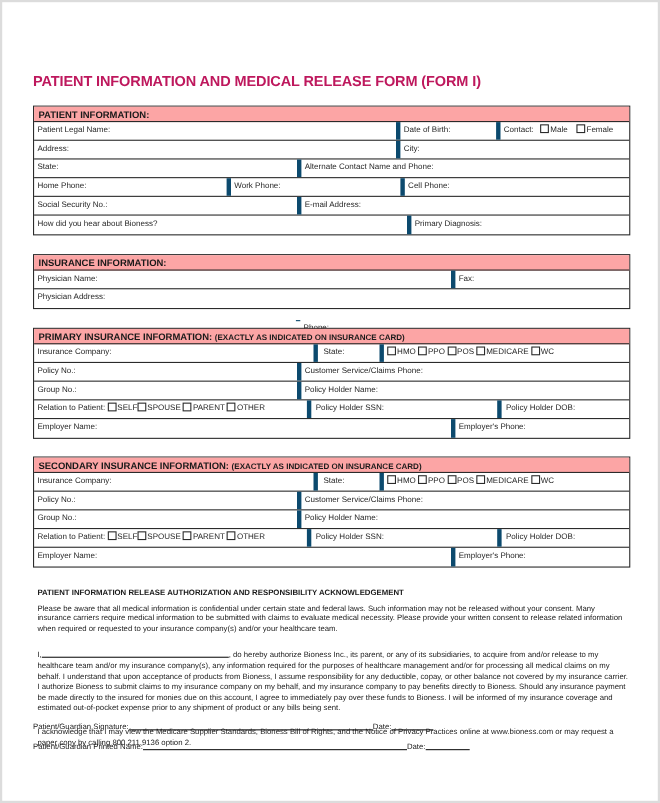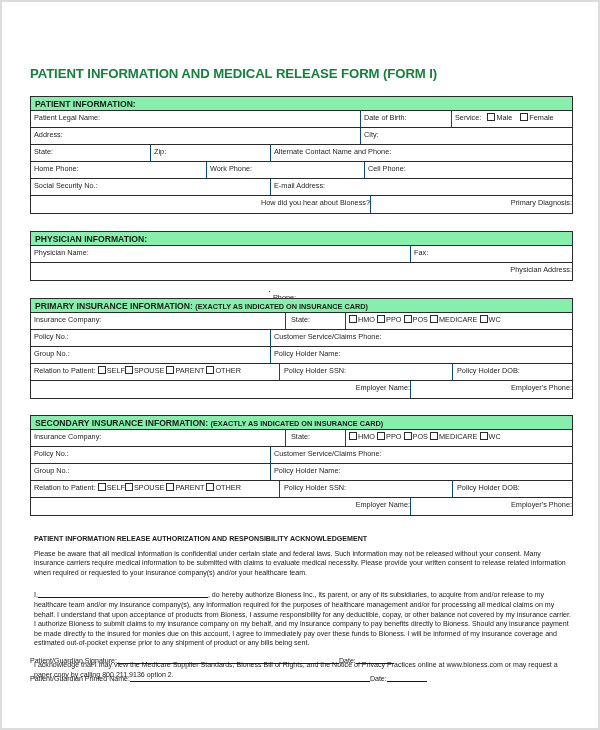--- a/index.html
+++ b/index.html
@@ -10,44 +10,44 @@
     color: #1a1a1a;
     position: relative;
   }
   .page-frame {
     position: absolute; left: 0; top: 0; width: 596px; height: 726px;
     border: 2px solid #dcdcdc; border-bottom-width: 2px;
   }
   .title {
     position: absolute; left: 30px; top: 66px;
     font-size: 13.2px; font-weight: bold; letter-spacing: -0.1px;
-    color: #15803d; white-space: nowrap;
+    color: #be185d; white-space: nowrap;
   }
   .section {
     position: absolute; left: 30px; width: 543px;
     border: 1px solid #2b2b2b;
     box-sizing: border-box;
   }
   .sec-header {
-    height: 14px; background: #86efac; border-bottom: 1px solid #2b2b2b;
+    height: 14px; background: #fca5a5; border-bottom: 1px solid #2b2b2b;
     font-size: 8.6px; font-weight: bold; line-height: 14px; padding-left: 4px;
     white-space: nowrap; box-sizing: border-box;
   }
   .sec-header .sub { font-size: 7.3px; }
   .row {
     position: relative; height: 17px; border-bottom: 1px solid #2b2b2b;
     box-sizing: border-box;
   }
-  .row:last-child { border-bottom: none; text-align: right; }
+  .row:last-child { border-bottom: none; }
   .cell {
     position: absolute; top: 0; bottom: 0;
     font-size: 7.3px; line-height: 11px; padding-left: 3px; padding-top: 1px;
     box-sizing: border-box; white-space: nowrap; color: #1f1f1f;
   }
-  .cell.vl { border-left: 1px solid #0c4a6e; }
+  .cell.vl { border-left: 4px solid #0c4a6e; }
   .cb {
     display: inline-block; width: 6px; height: 6px; border: 1px solid #2b2b2b;
     vertical-align: -1px; margin-right: 1px; background: #fff;
   }
   .opt { margin-right: 4px; }
   .legal {
     position: absolute; left: 30px; top: 531px; width: 545px;
     font-size: 7.05px; line-height: 9.6px; color: #1a1a1a;
   }
   .legal .h { font-weight: bold; font-size: 7.1px; }
@@ -64,51 +64,50 @@
 <div class="page-frame"></div>
 
 <div class="title">PATIENT INFORMATION AND MEDICAL RELEASE FORM (FORM I)</div>
 
 <div class="section" style="top:96px;">
   <div class="sec-header">PATIENT INFORMATION:</div>
   <div class="row">
     <div class="cell" style="left:0;width:329px;">Patient Legal Name:</div>
     <div class="cell vl" style="left:329px;width:91px;">Date of Birth:</div>
     <div class="cell vl" style="left:420px;right:0;">
-      <span>Service:</span>&nbsp;&nbsp;
+      <span>Contact:</span>&nbsp;&nbsp;
       <span class="opt"><span class="cb"></span><span>Male</span></span>&nbsp;
       <span class="opt"><span class="cb"></span><span>Female</span></span>
     </div>
   </div>
   <div class="row">
     <div class="cell vl" style="left:329px;right:0;">City:</div>
     <div class="cell" style="left:0;width:329px;">Address:</div>
   </div>
   <div class="row">
     <div class="cell" style="left:0;width:119px;">State:</div>
-    <div class="cell vl" style="left:119px;width:120px;">Zip:</div>
     <div class="cell vl" style="left:239px;right:0;">Alternate Contact Name and Phone:</div>
   </div>
   <div class="row">
     <div class="cell" style="left:0;width:175px;">Home Phone:</div>
     <div class="cell vl" style="left:175px;width:158px;">Work Phone:</div>
     <div class="cell vl" style="left:333px;right:0;">Cell Phone:</div>
   </div>
   <div class="row">
     <div class="cell" style="left:0;width:239px;">Social Security No.:</div>
     <div class="cell vl" style="left:239px;right:0;">E-mail Address:</div>
   </div>
   <div class="row">
     <div class="cell" style="left:0;width:339px;">How did you hear about Bioness?</div>
     <div class="cell vl" style="left:339px;right:0;">Primary Diagnosis:</div>
   </div>
 </div>
 
 <div class="section" style="top:231px;">
-  <div class="sec-header">PHYSICIAN INFORMATION:</div>
+  <div class="sec-header">INSURANCE INFORMATION:</div>
   <div class="row">
     <div class="cell" style="left:0;width:238px;">Physician Name:</div>
     <div class="cell vl" style="left:238px;width:141px;margin-top:45px;">Phone:</div>
     <div class="cell vl" style="left:379px;right:0;">Fax:</div>
   </div>
   <div class="row">
     <div class="cell" style="left:0;right:0;">Physician Address:</div>
   </div>
 </div>
 

